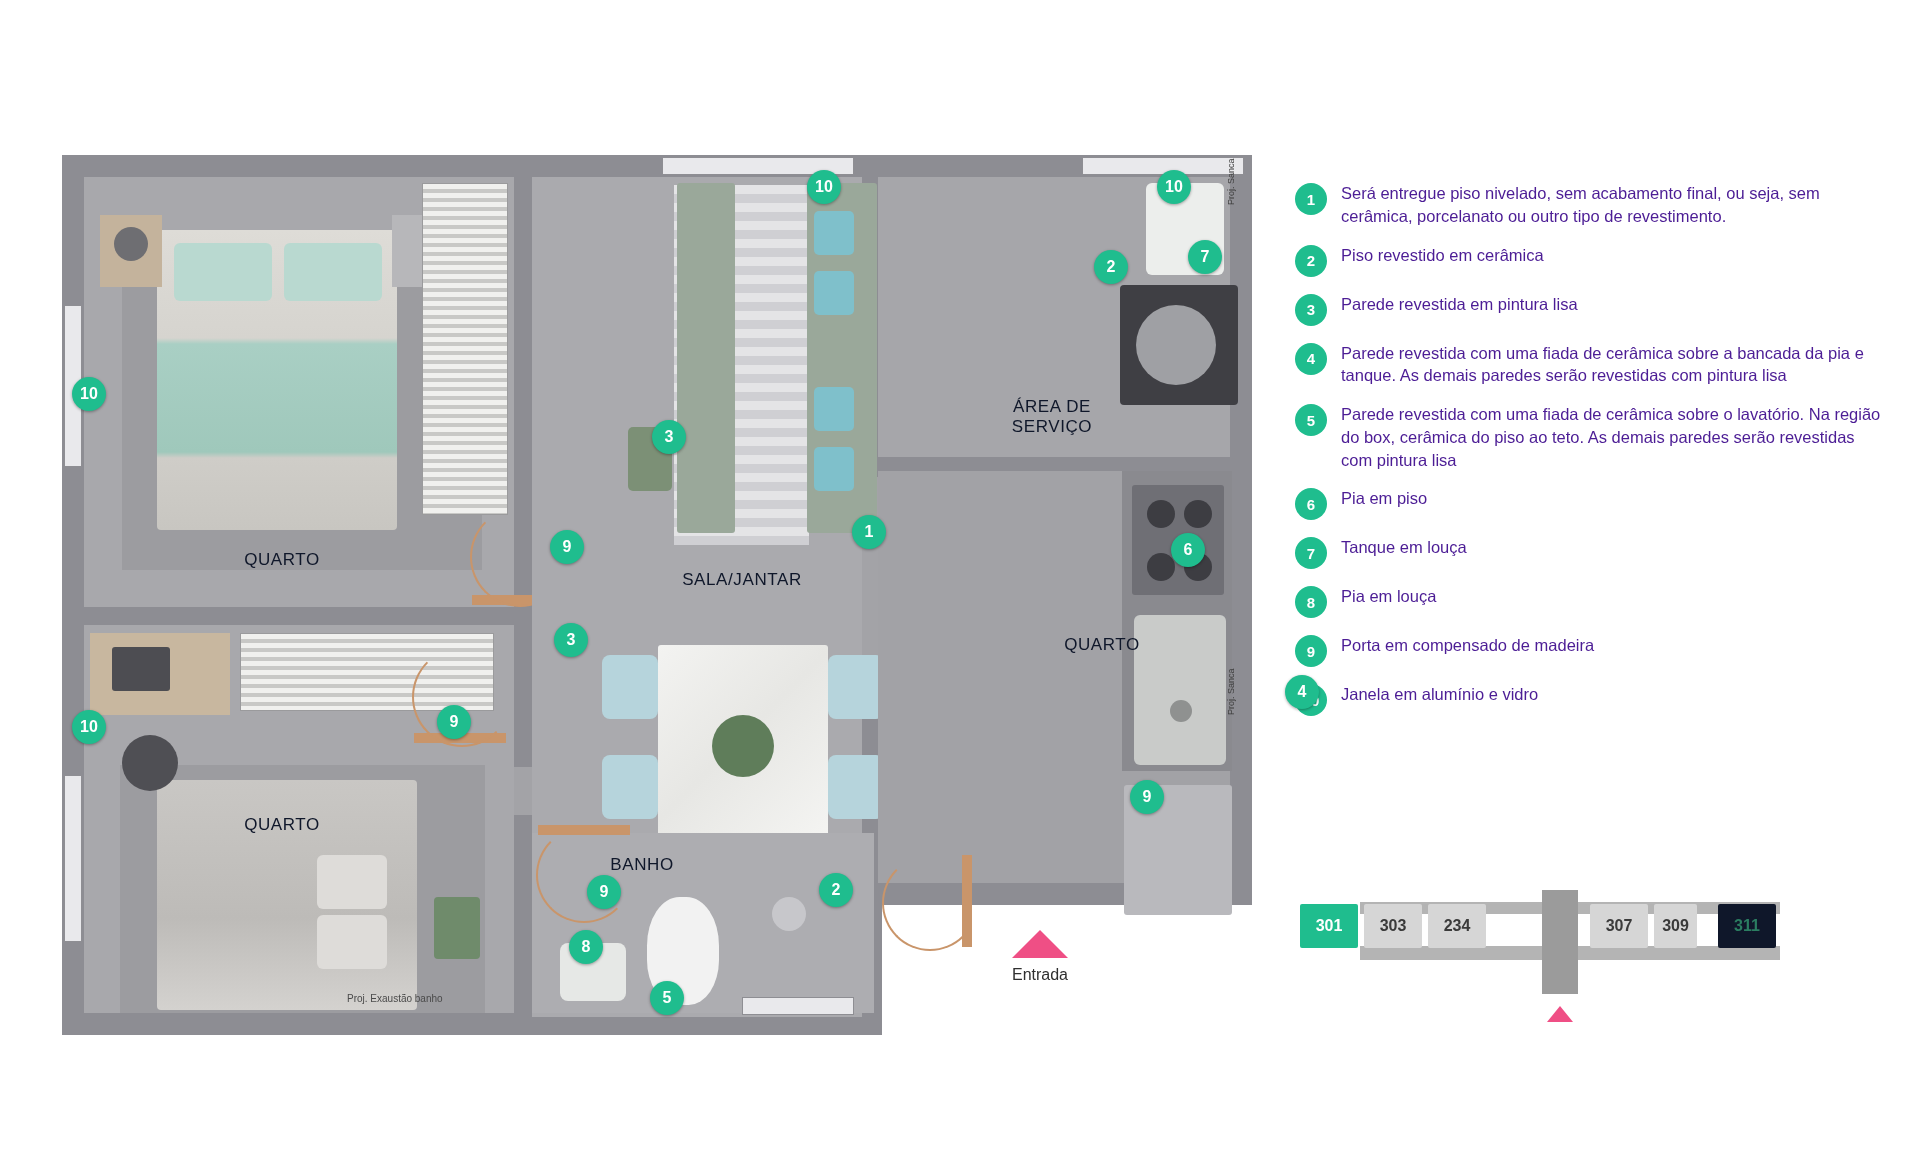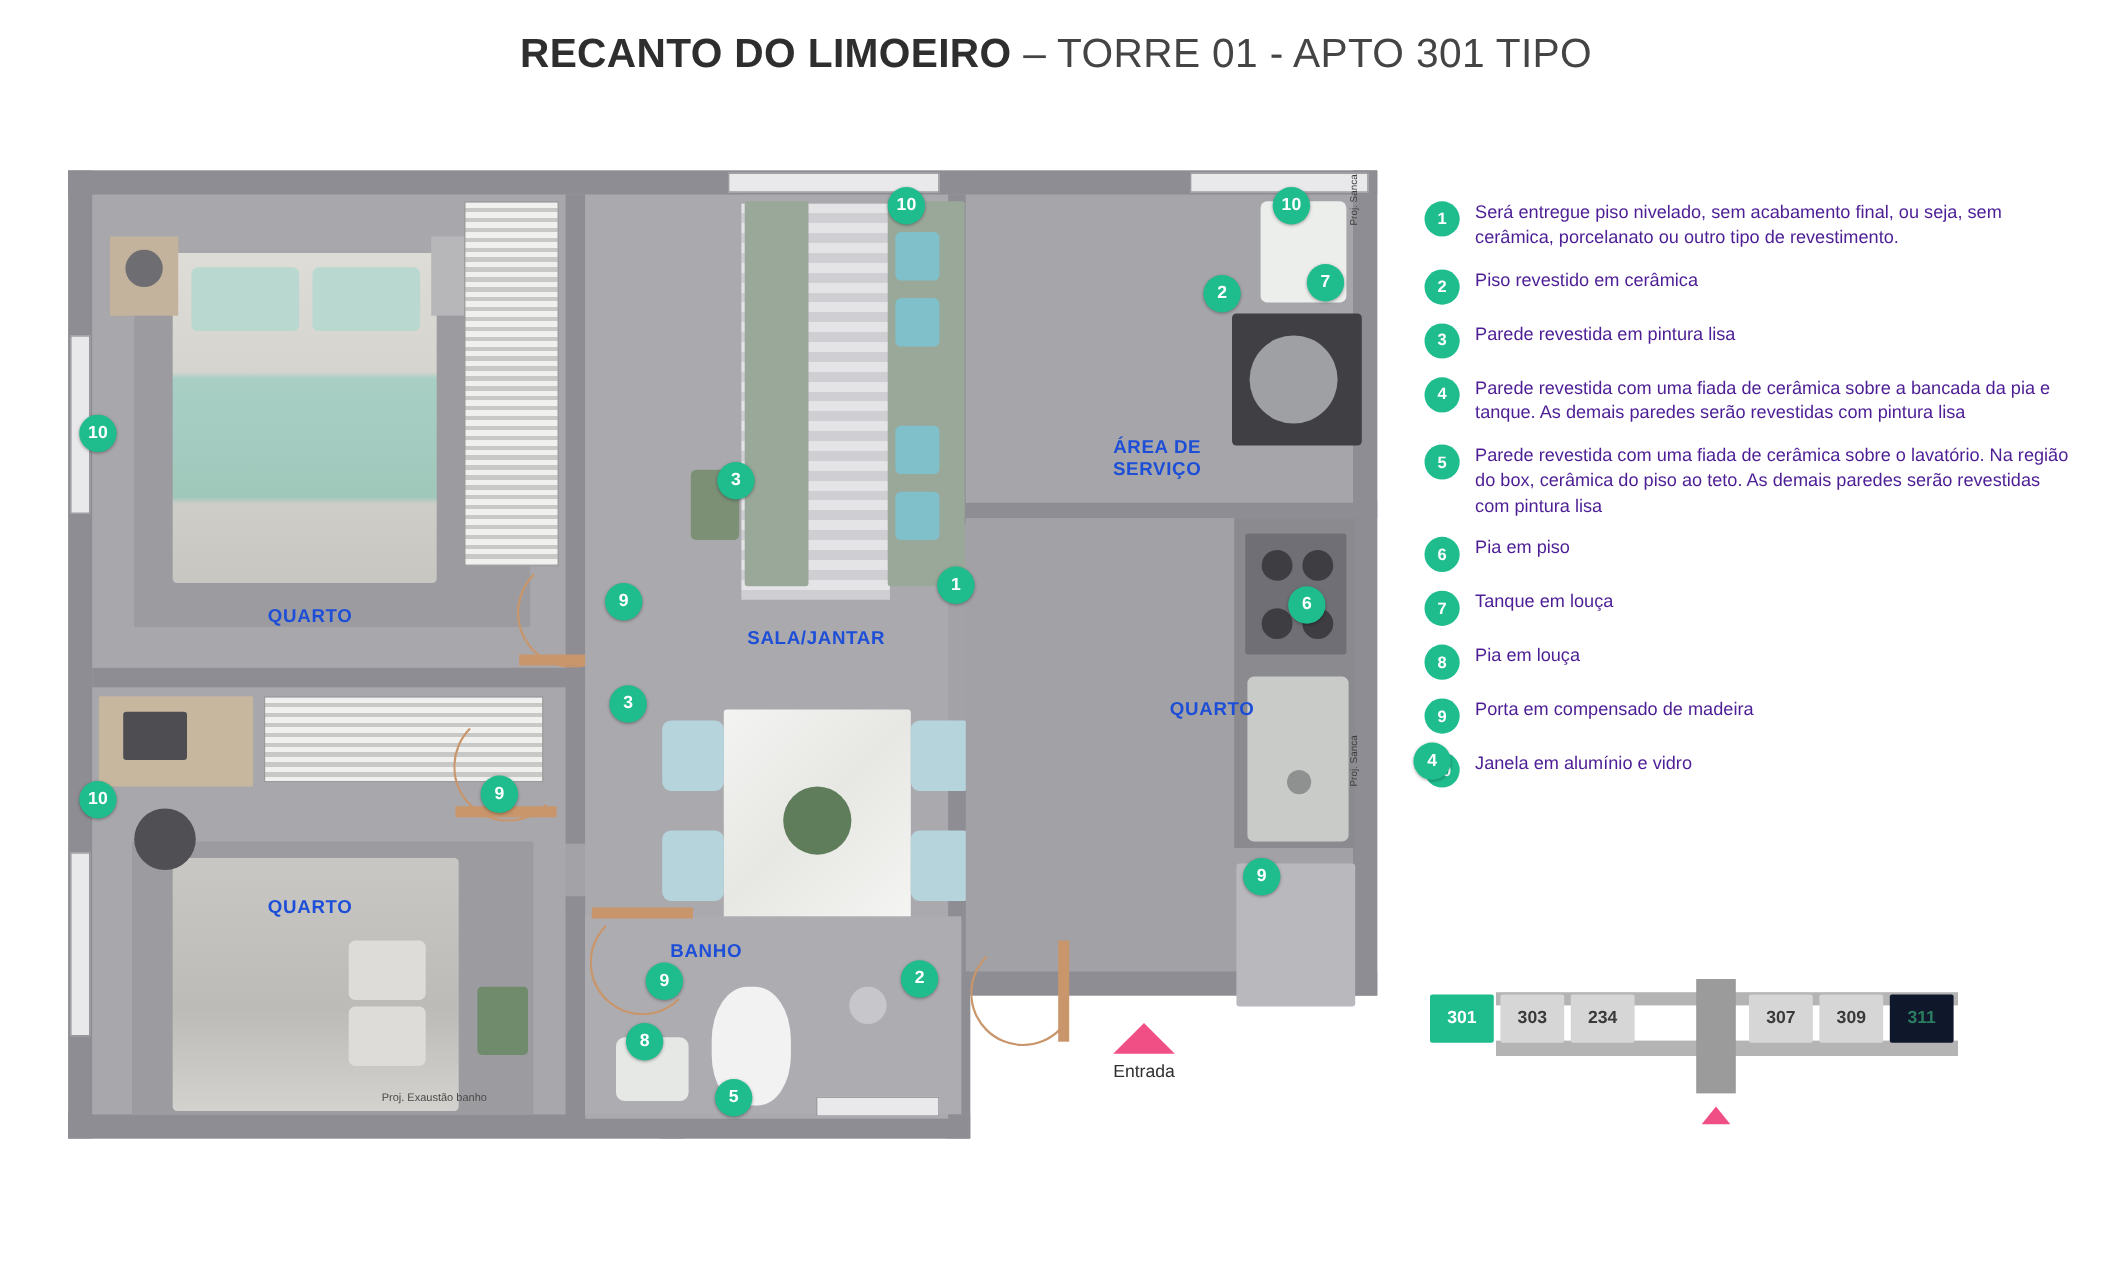--- a/index.html
+++ b/index.html
@@ -48,26 +48,25 @@
   .wall {
     position: absolute;
     background: #8d8d93;
   }
   .floor {
     position: absolute;
     background: #a2a2a6;
   }
   .room-label {
     position: absolute;
-    color: #1d4ed8;
+    color: #0f172a;
     font-size: 17px;
     letter-spacing: 0.6px;
     text-align: center;
     white-space: nowrap;
-    font-weight: bold;
   }
   .small-note {
     position: absolute;
     font-size: 10px;
     color: #4a4a4a;
     white-space: nowrap;
   }
   .vert-note {
     position: absolute;
     font-size: 9px;
@@ -288,24 +287,20 @@
     border-left: 13px solid transparent;
     border-right: 13px solid transparent;
     border-bottom: 16px solid #ef4f85;
   }
 </style>
 </head>
 <body>
 
 <div id="page">
 
-  <div class="title">
-    <span class="strong">RECANTO DO LIMOEIRO</span>
-    <span class="light">– TORRE 01 - APTO 301 TIPO</span>
-  </div>
 
   <div id="plan">
 
     <div class="floor" style="left:0; top:0; width:820px; height:880px; background:#a3a3a7;"></div>
     <div class="floor" style="left:820px; top:0; width:370px; height:750px; background:#a0a0a4;"></div>
 
     <div class="wall" style="left:0; top:0; width:22px; height:880px;"></div>
     <div class="wall" style="left:0; top:0; width:1190px; height:22px;"></div>
     <div class="wall" style="left:1168px; top:0; width:22px; height:750px;"></div>
     <div class="wall" style="left:0; top:858px; width:560px; height:22px;"></div>
@@ -478,21 +473,21 @@
 
     <div class="kp-corridor" style="left:60px; top:12px; width:420px; height:12px;"></div>
     <div class="kp-corridor" style="left:60px; top:56px; width:420px; height:14px;"></div>
     <div class="kp-core" style="left:242px; top:0px; width:36px; height:104px;"></div>
 
     <div class="kp-row" style="top:14px;">
       <div class="kp-unit cur" style="left:0px;   width:58px;">301</div>
       <div class="kp-unit" style="left:64px;  width:58px;">303</div>
       <div class="kp-unit" style="left:128px; width:58px;">234</div>
       <div class="kp-unit" style="left:290px; width:58px;">307</div>
-      <div class="kp-unit" style="left:354px; width:58px;">309</div>
+      <div class="kp-unit" style="left:354px; width:43px;">309</div>
       <div class="kp-unit hl" style="left:418px; width:58px;">311</div>
     </div>
 
 
     <div class="kp-arrow" style="left:247px; top:116px;"></div>
   </div>
 
 </div>
 
 </body></html>

